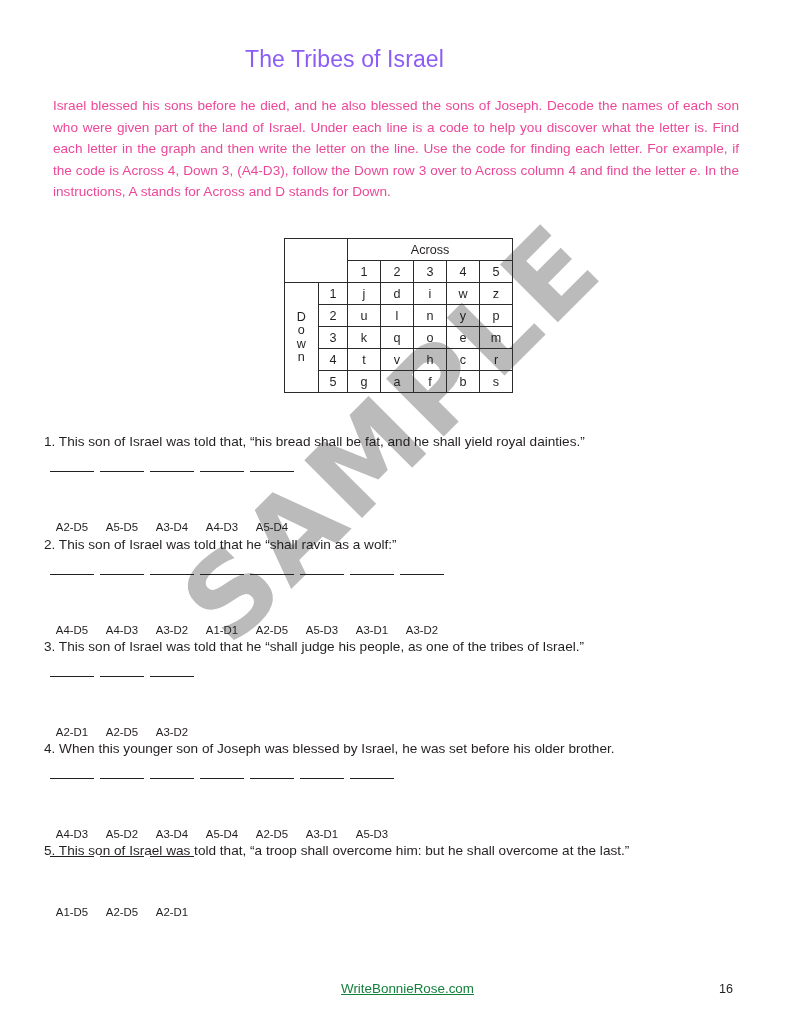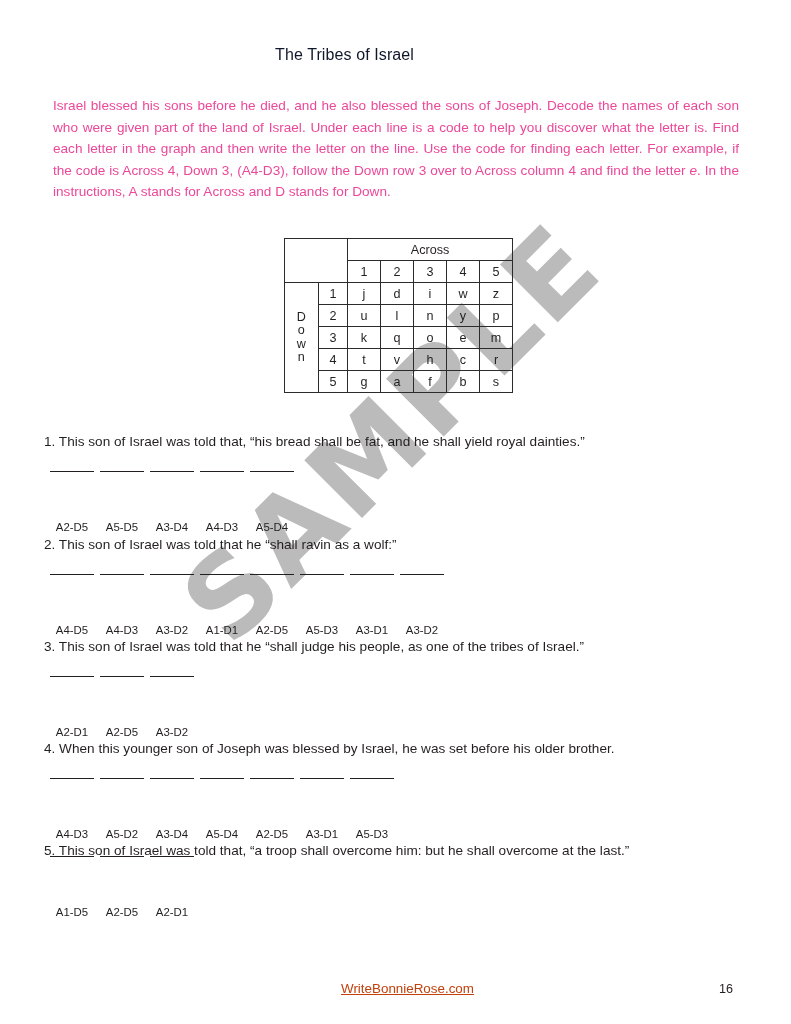--- a/index.html
+++ b/index.html
@@ -51,23 +51,23 @@
     z-index: 10;
   }
 
   
   .title {
     position: absolute;
     left: 0;
     top: 46px;
     width: 689px;
     text-align: center;
-    font-size: 16px;
+    font-size: 23px;
     font-weight: 400;
-    color: #0f172a;
+    color: #8b5cf6;
     letter-spacing: 0.1px;
   }
 
   
   .intro {
     position: absolute;
     left: 53px;
     top: 95px;
     width: 686px;
     font-size: 13.6px;
@@ -159,21 +159,21 @@
   
   .footer-link {
     position: absolute;
     left: 0;
     top: 981px;
     width: 791px;
     text-align: center;
     font-size: 13.4px;
   }
   .footer-link a {
-    color: #c2410c;
+    color: #15803d;
     text-decoration: underline;
     margin-left: 24px;
   }
   .page-number {
     position: absolute;
     left: 706px;
     top: 982px;
     width: 40px;
     text-align: center;
     font-size: 12.6px;

